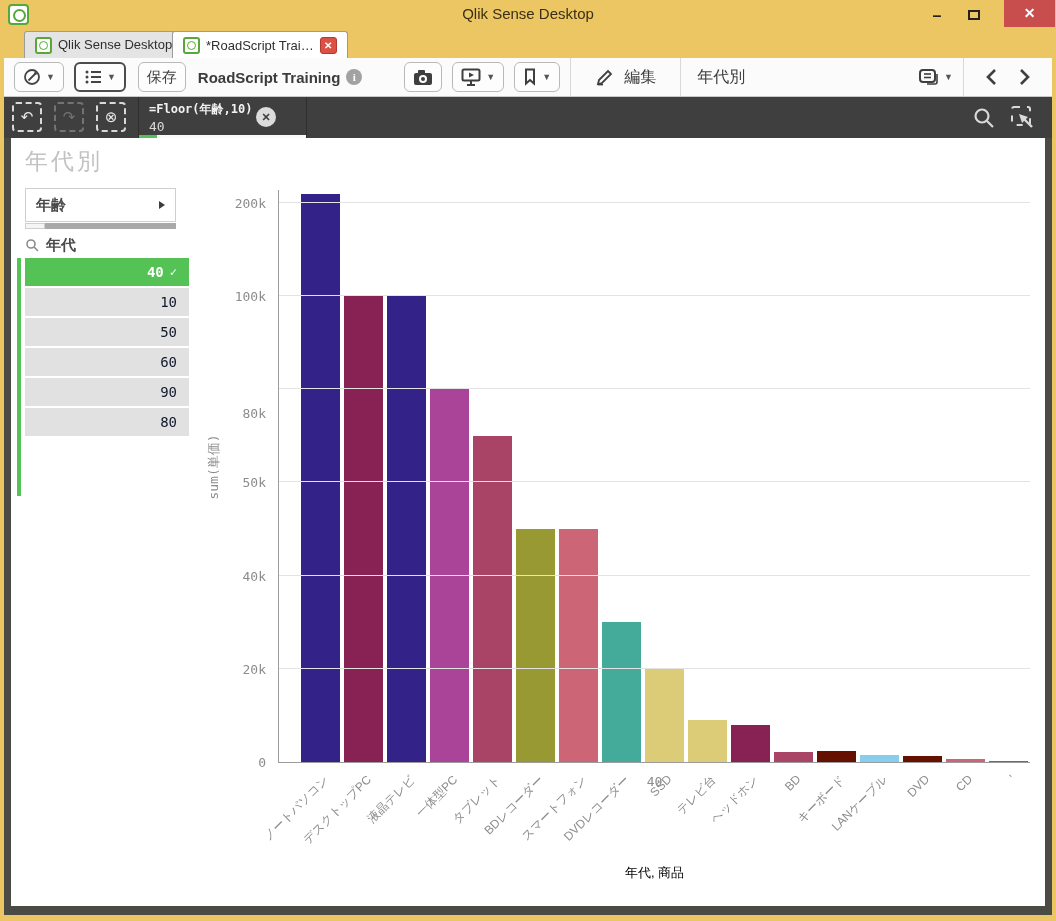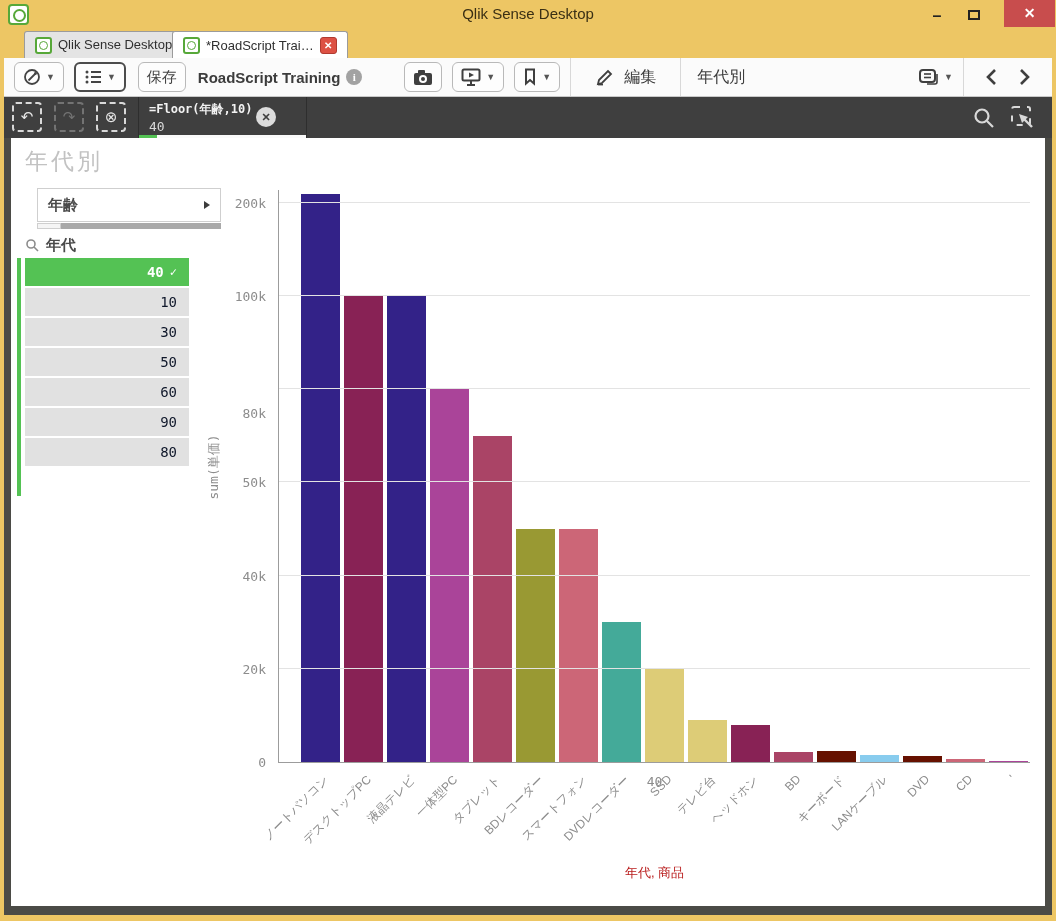--- a/index.html
+++ b/index.html
@@ -101,21 +101,21 @@
   .sel-right { margin-left:auto; display:flex; align-items:center; gap:14px; padding-right:16px; }
 
   
   .sheetframe {
     flex:1 1 auto; background:#fff; position:relative;
     border-left:7px solid #4b4b46; border-right:7px solid #4b4b46; border-bottom:9px solid #4b4b46;
   }
 
   
   .sheet-title { position:absolute; left:14px; top:8px; font-size:23px; letter-spacing:3px; color:#c2c2c2; }
-  .accordion { position:absolute; left:14px; top:50px; width:184px;margin-left:12px; }
+  .accordion { position:absolute; left:14px; top:50px; width:151px; }
   .accordion-head {
     height:34px; border:1px solid #cfcfcf; background:#fff; display:flex; align-items:center;
     padding:0 10px; font-weight:bold; font-size:15px; color:#4a4a4a; cursor:default;
   }
   .accordion-head .tri { margin-left:auto; width:0; height:0;
     border-left:6px solid #3c3c3c; border-top:4px solid transparent; border-bottom:4px solid transparent; }
   .state-bar { height:6px; margin-top:1px; background:#a9a9a9; display:flex; }
   .state-bar .white { width:13%; background:#f5f5f5; border:1px solid #cfcfcf; }
   .search-row { position:absolute; left:14px; top:96px; width:164px; height:22px;
     display:flex; align-items:center; gap:7px; font-weight:bold; font-size:15px; color:#4a4a4a; cursor:default; }
@@ -150,21 +150,21 @@
   .slot { flex:1 1 0; position:relative; height:100%; display:flex; align-items:flex-end; }
   .bar { width:100%; border-radius:0; }
   .xlab {
     position:absolute; top:calc(100% + 10px); right:50%; white-space:nowrap;
     transform:rotate(-45deg); transform-origin:100% 0;
     color:#8c8c8c; font-size:12px;
   }
   .group-label { position:absolute; left:50%; top:calc(100% + 12px); transform:translateX(-50%);
     color:#8c8c8c; font-size:13px; font-family:"DejaVu Sans Mono", monospace; }
   .axis-title { position:absolute; left:50%; top:calc(100% + 102px); transform:translateX(-50%);
-    color:#b91c1c; font-size:13px; white-space:nowrap; }
+    color:#000000; font-size:13px; white-space:nowrap; }
 
   svg { display:block; }
 </style>
 </head>
 <body>
 
 <div class="titlebar">
   <div class="qlik-logo"></div>
   <div class="win-title">Qlik Sense Desktop</div>
   <div class="win-min">–</div>
@@ -326,23 +326,20 @@
     <div class="green-strip"></div>
     <div class="filter-list" id="filter-list">
         <div class="frow selected">
           <span>40</span>
           <span class="check">✓</span>
         </div>
         <div class="frow">
           <span>10</span>
         </div>
         <div class="frow">
-          <span>30</span>
-        </div>
-        <div class="frow">
           <span>50</span>
         </div>
         <div class="frow">
           <span>60</span>
         </div>
         <div class="frow">
           <span>90</span>
         </div>
         <div class="frow">
           <span>80</span>

